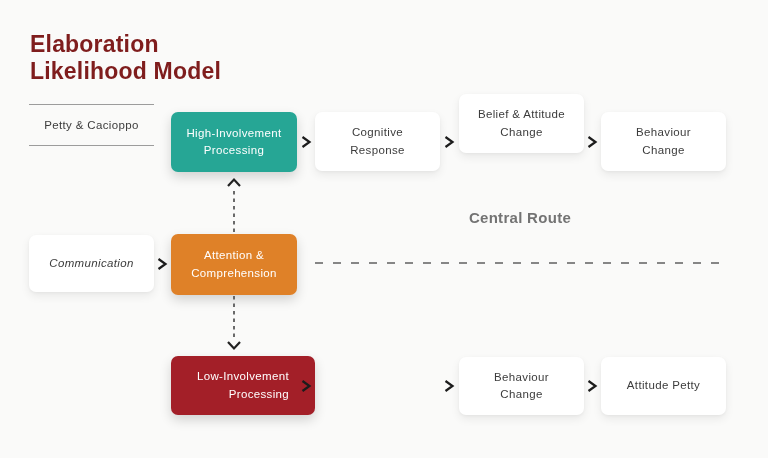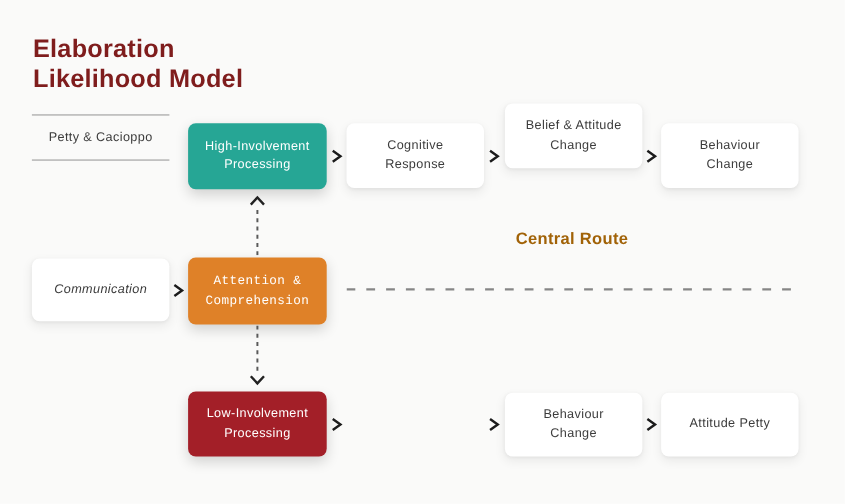--- a/index.html
+++ b/index.html
@@ -34,21 +34,21 @@
     border-top:1.5px solid #9c9c9c;
     border-bottom:1.5px solid #9c9c9c;
     display:flex; align-items:center; justify-content:center;
     text-align:center;
     font-size:11.5px; letter-spacing:.35px;
     color:#3c3c3c;
   }
   .route-label {
     position:absolute; width:180px; text-align:center;
     font-size:15px; font-weight:bold; letter-spacing:.3px;
-    color:#a16207;
+    color:#737373;
   }
   .abs { position:absolute; }
 </style>
 </head>
 <body>
 
 <div class="canvas">
 
   <div class="title">Elaboration
 Likelihood Model</div>
@@ -90,29 +90,29 @@
     <line x1="0" y1="2" x2="410" y2="2" stroke="#868686" stroke-width="2" stroke-dasharray="8 10"></line>
   </svg>
 
 
   <div class="box" style="left:29px; top:235px; width:125px; height:57px;font-style:italic;">Communication</div>
 
   <svg class="abs" style="left:156px; top:257px;" width="12" height="14" viewBox="0 0 12 14">
     <polyline points="2.5,2 9.5,7 2.5,12" fill="none" stroke="#1c1c1c" stroke-width="2.2"></polyline>
   </svg>
 
-  <div class="box colored" style="left: 171px; top: 234px; width: 126px; height: 61px; background: rgb(223, 129, 40); font-family: Liberation Mono, monospace;">Attention &amp;
+  <div class="box colored" style="left: 171px; top: 234px; width: 126px; height: 61px; background: rgb(223, 129, 40);">Attention &amp;
 Comprehension</div>
 
   <svg class="abs" style="left:226px; top:296px;" width="16" height="55" viewBox="0 0 16 55">
     <line x1="8" y1="0" x2="8" y2="41" stroke="#5a5a5a" stroke-width="1.8" stroke-dasharray="3.5 4"></line>
     <polyline points="2,46 8,52.5 14,46" fill="none" stroke="#222222" stroke-width="2.2"></polyline>
   </svg>
 
-  <div class="box colored" style="left: 171px; top: 356px; width: 126px; height: 59px; background: rgb(163, 31, 40);">Low-Involvement
+  <div class="box colored" style="left: 171px; top: 356px; width: 144px; height: 59px; background: rgb(163, 31, 40); text-align: right;">Low-Involvement
 Processing</div>
 
   <svg class="abs" style="left:300px; top:379px;" width="12" height="14" viewBox="0 0 12 14">
     <polyline points="2.5,2 9.5,7 2.5,12" fill="none" stroke="#1c1c1c" stroke-width="2.2"></polyline>
   </svg>
 
 
   <svg class="abs" style="left:443px; top:379px;" width="12" height="14" viewBox="0 0 12 14">
     <polyline points="2.5,2 9.5,7 2.5,12" fill="none" stroke="#1c1c1c" stroke-width="2.2"></polyline>
   </svg>

